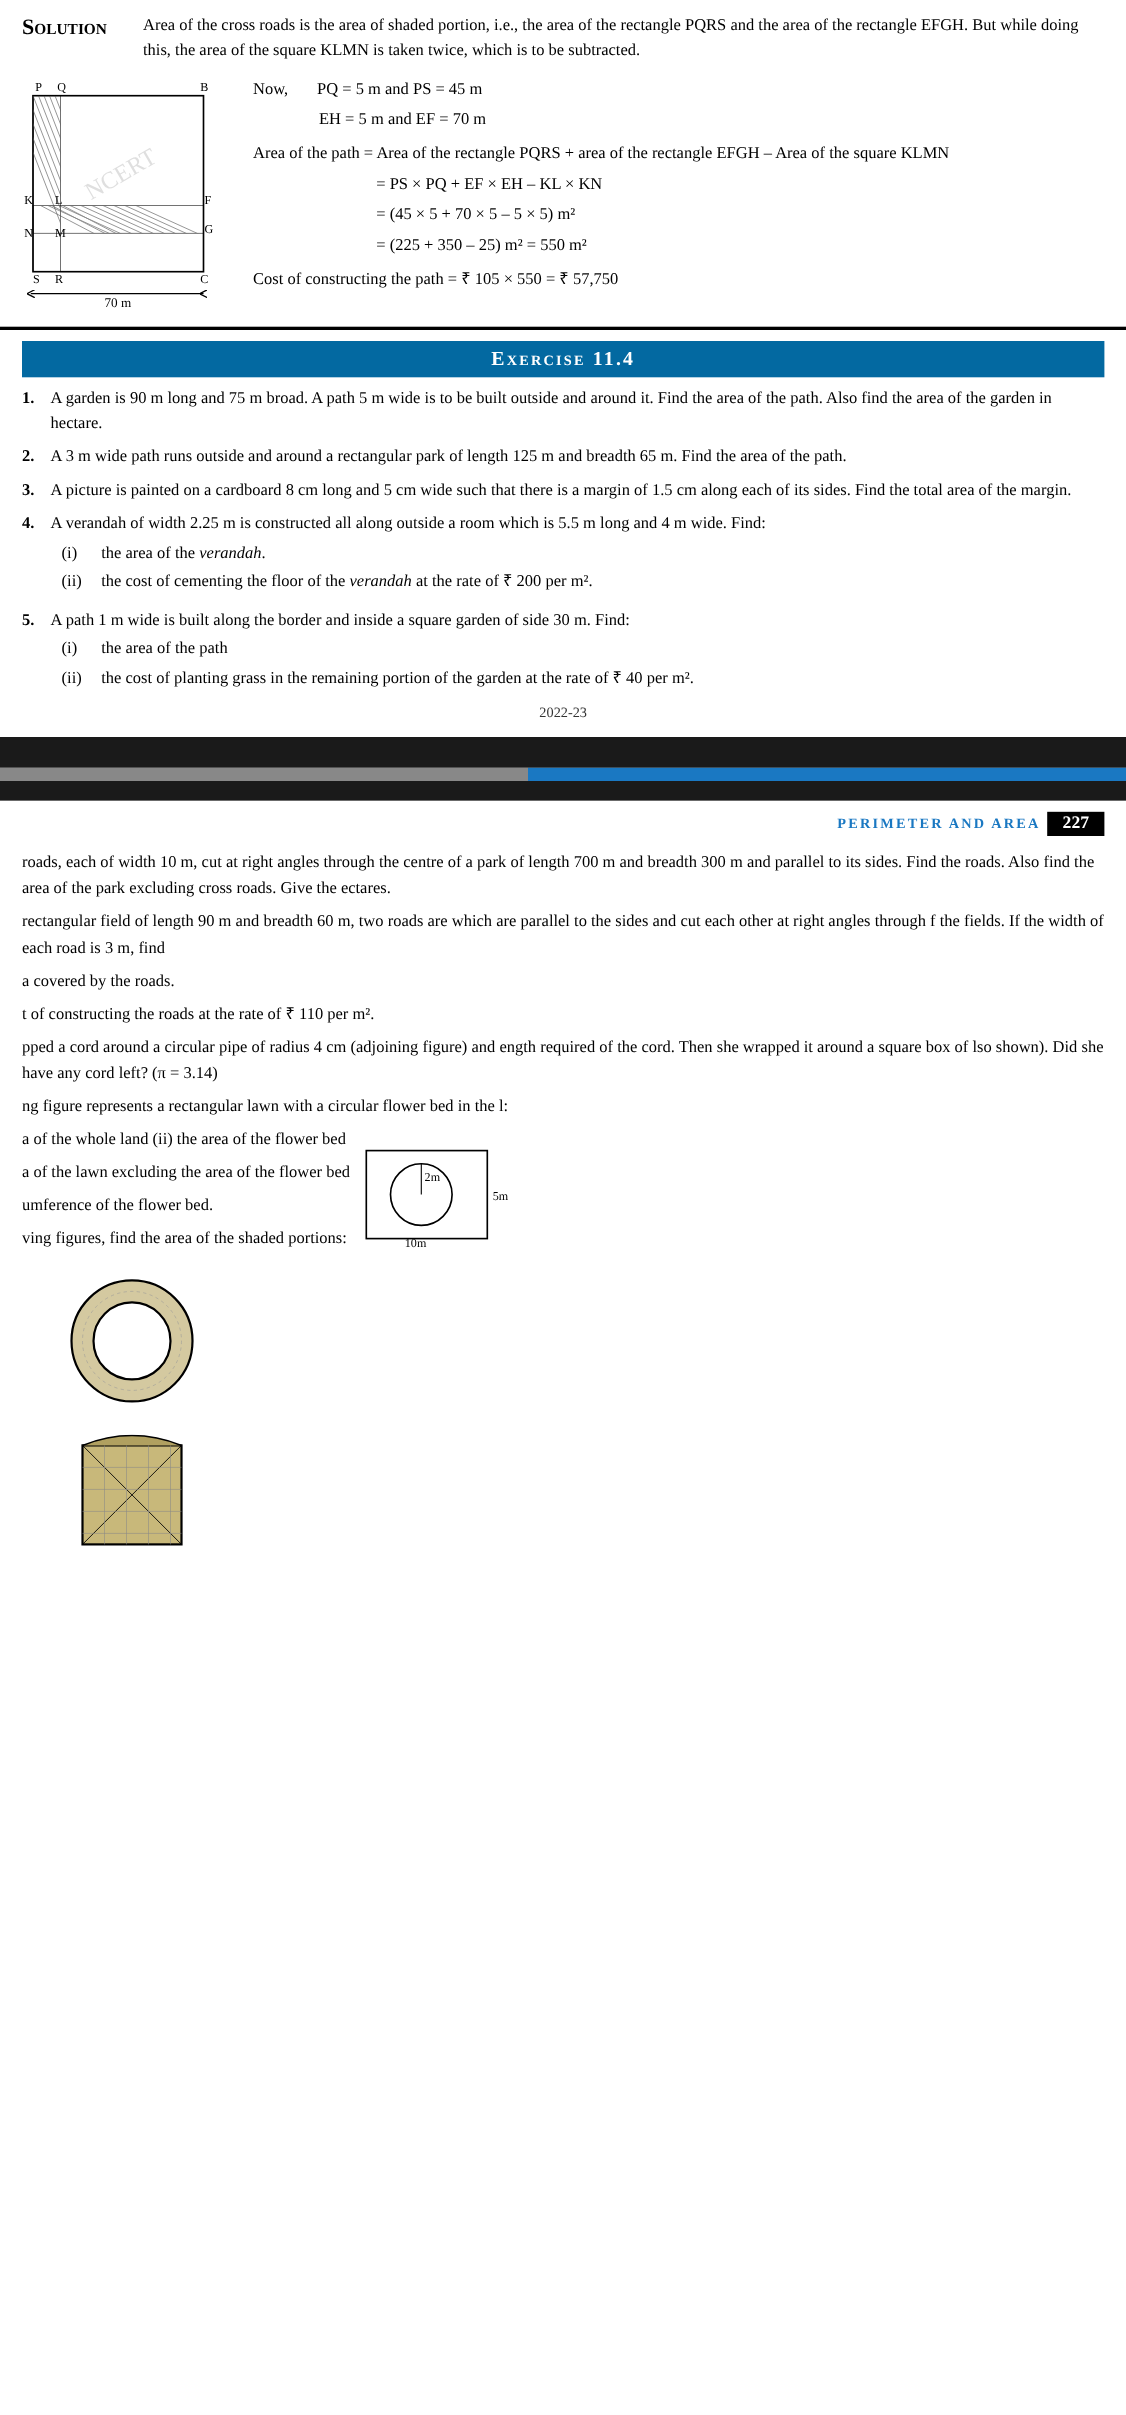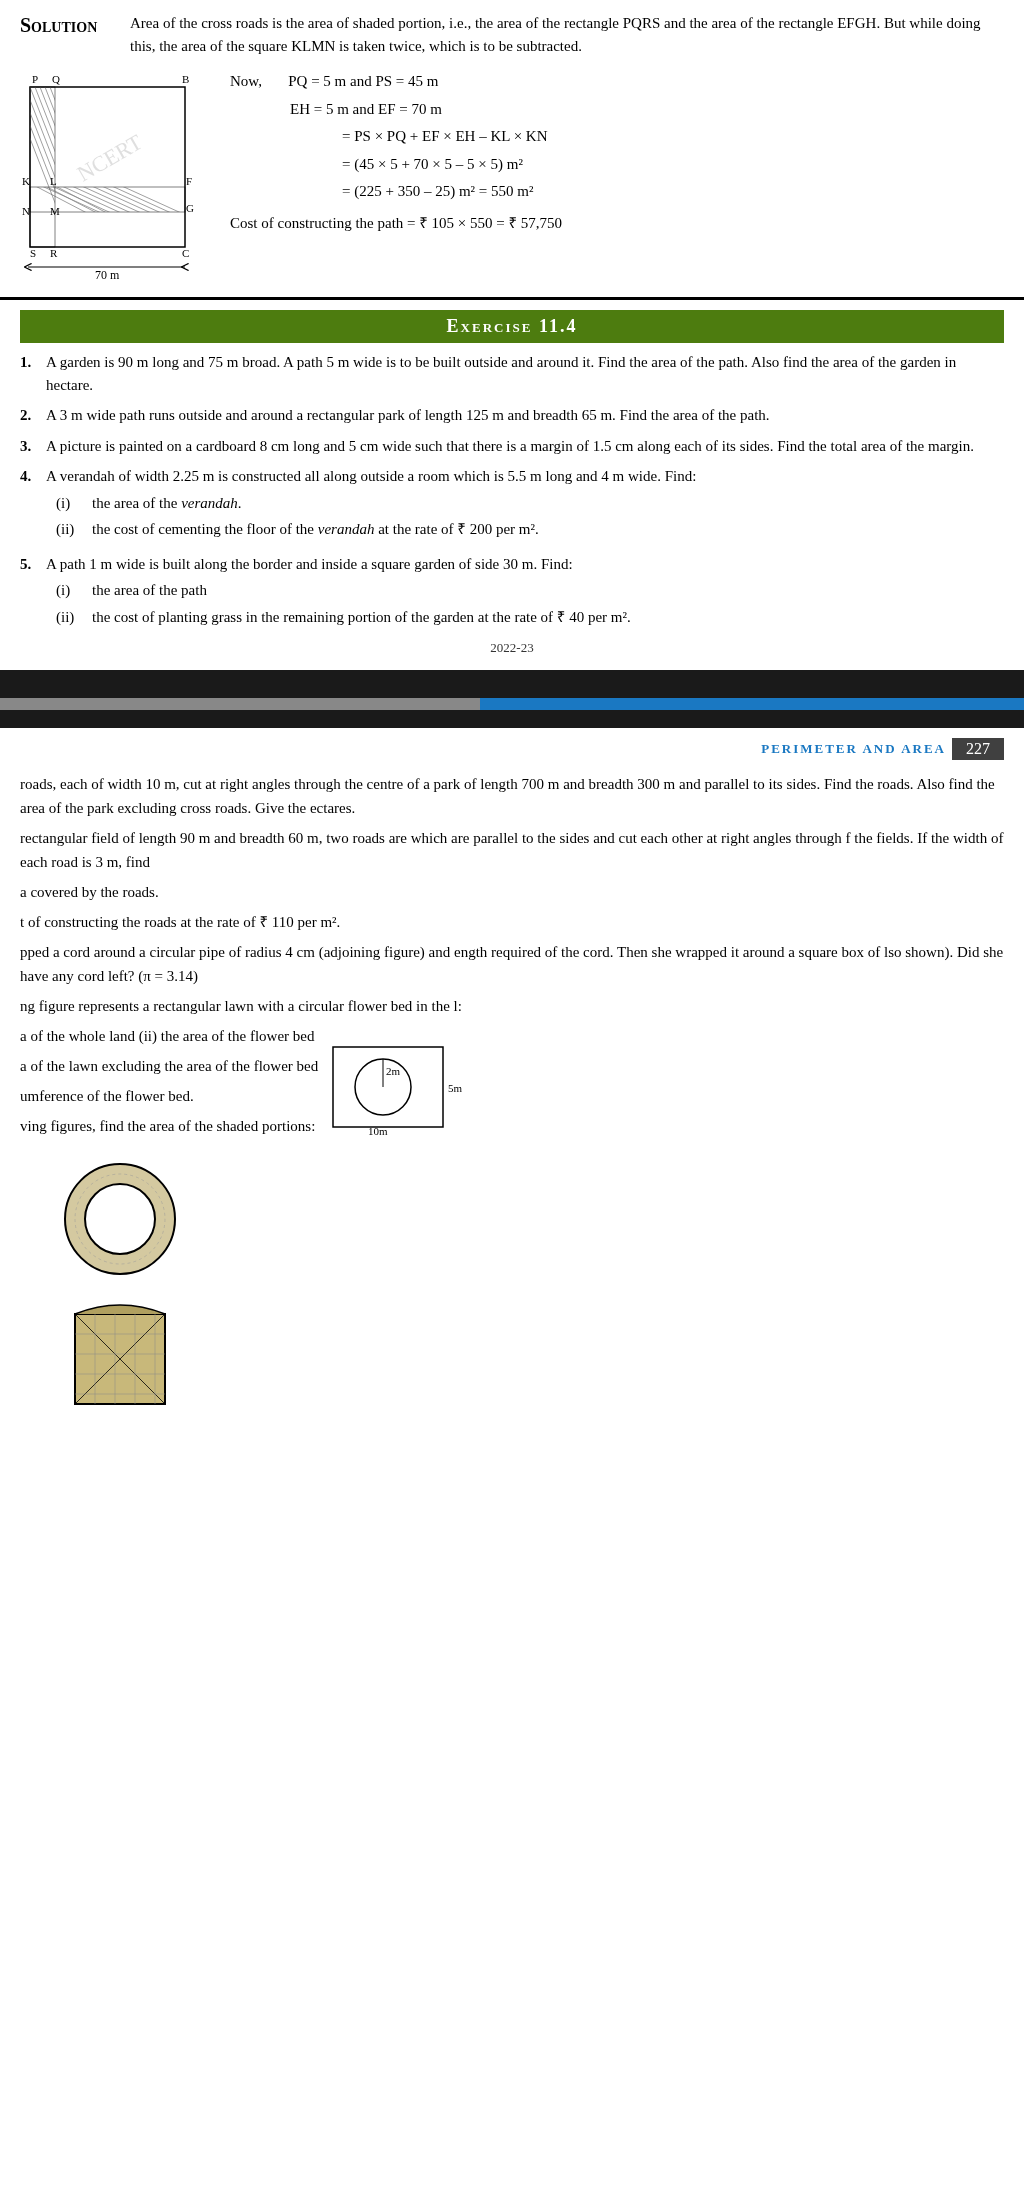--- a/index.html
+++ b/index.html
@@ -68,21 +68,21 @@
     .indent {
       margin-left: 60px;
     }
 
     .double-indent {
       margin-left: 112px;
     }
 
     
     .exercise-header {
-      background: #4d7c0f;
+      background: #0369a1;
       color: #fff;
       text-align: center;
       font-size: 18px;
       font-weight: bold;
       font-variant: small-caps;
       letter-spacing: 2px;
       padding: 6px 0;
       margin: 10px 0 8px 0;
     }
 
@@ -177,23 +177,23 @@
     .page-topic {
       color: #1a78c2;
       font-size: 13px;
       font-weight: bold;
       letter-spacing: 2px;
       text-transform: uppercase;
       margin-right: 0;
     }
 
     .page-num-box {
-      background: #404040;
+      background: #000000;
       color: #fff;
-      font-weight: normal;
+      font-weight: bold;
       font-size: 16px;
       padding: 2px 14px;
       margin-left: 6px;
     }
 
     .bottom-text {
       line-height: 1.6;
       font-size: 15px;
     }
 
@@ -326,20 +326,21 @@
         <text x="60" y="105" font-size="22" font-family="Times New Roman" fill="rgba(150,150,150,0.3)" transform="rotate(-30,80,105)">NCERT</text>
       </svg>
     </div>
 
     <div class="math-content">
       <div class="math-line">
         <span>Now,</span>
         &nbsp;&nbsp;&nbsp;&nbsp;&nbsp; <span>PQ = 5 m and PS = 45 m</span>
       </div>
       <div class="math-line indent">EH = 5 m and  EF = 70 m</div>
+      <div class="math-line" style="margin-top:6px;">Area of the path = Area of the rectangle PQRS + area of the rectangle EFGH – Area of the square KLMN</div>
       <div class="math-line double-indent">= PS × PQ + EF × EH – KL × KN</div>
       <div class="math-line double-indent">= (45 × 5 + 70 × 5 – 5 × 5) m²</div>
       <div class="math-line double-indent">= (225 + 350 – 25) m² = 550 m²</div>
       <div class="math-line" style="margin-top:6px;font-weight:normal;">Cost of constructing the path = ₹ 105 × 550 = ₹ 57,750</div>
     </div>
   </div>
 </div>
 
 <div style="padding: 0 20px;">
   <div class="exercise-header">Exercise 11.4</div>

